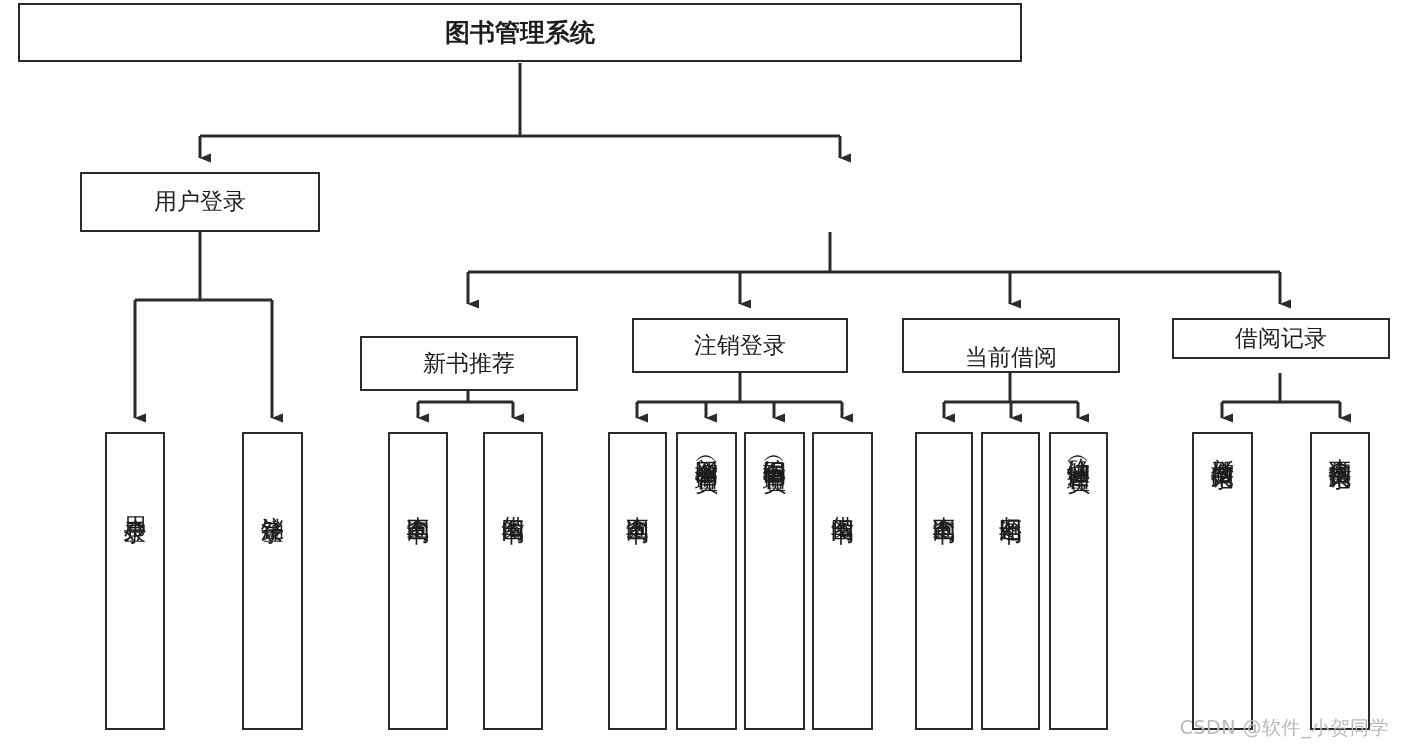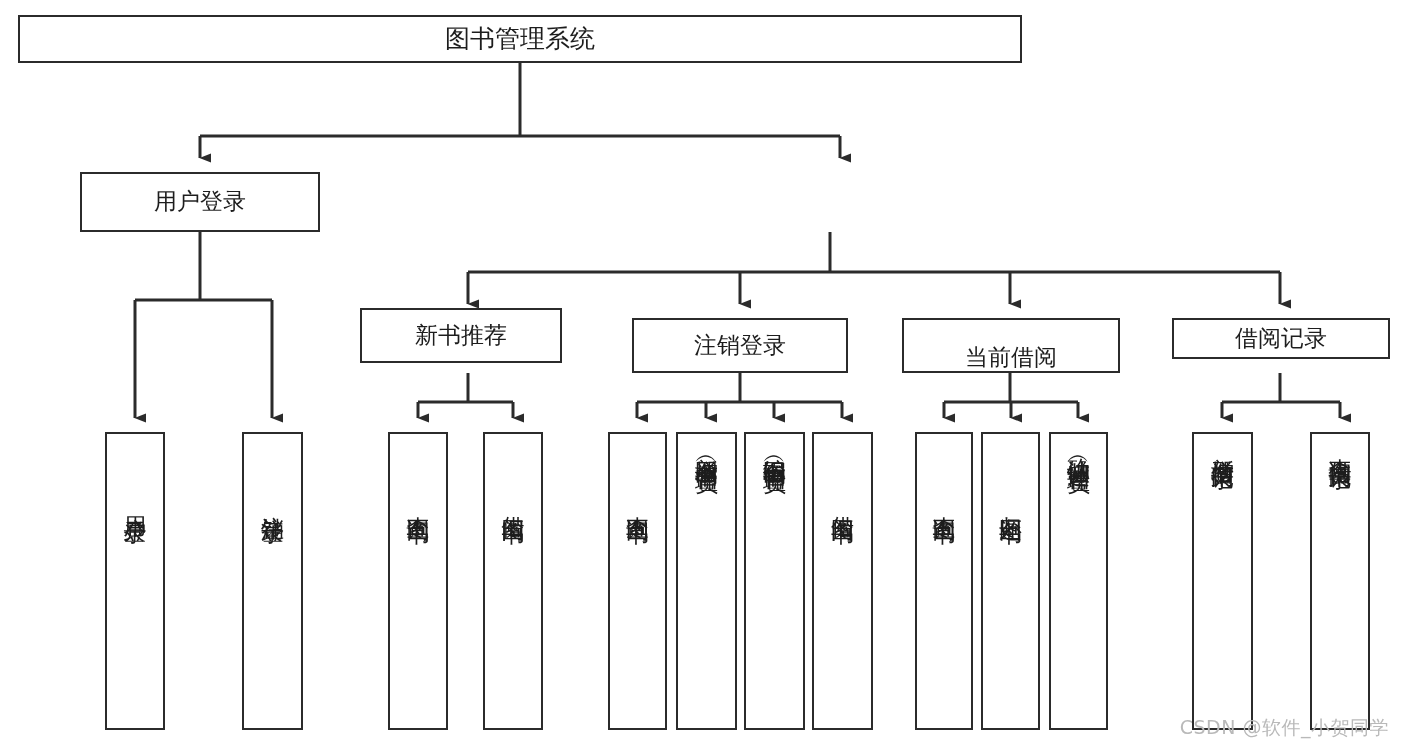--- a/index.html
+++ b/index.html
@@ -122,29 +122,29 @@
       <path d="M1011,402 L1011,418" marker-end="url(#arrow)"></path>
       <path d="M1078,402 L1078,418" marker-end="url(#arrow)"></path>
 
       <path d="M1280,373 L1280,402"></path>
       <path d="M1222,402 L1340,402"></path>
       <path d="M1222,402 L1222,418" marker-end="url(#arrow)"></path>
       <path d="M1340,402 L1340,418" marker-end="url(#arrow)"></path>
     </g>
   </svg>
 
-  <div class="node node-root" style="left:18px; top:15px; width:1004px; height:48px;">
+  <div class="node node-root" style="left:18px; top:3px; width:1004px; height:59px;font-weight:bold;">
     <span class="label">图书管理系统</span>
   </div>
 
   <div class="node node-l2" style="left:80px; top:172px; width:240px; height:60px;">
     <span class="label">用户登录</span>
   </div>
 
-  <div class="node node-l3" style="left:360px; top:308px; width:202px; height:55px;">
+  <div class="node node-l3" style="left:360px; top:336px; width:218px; height:55px;">
     <span class="label">新书推荐</span>
   </div>
   <div class="node node-l3" style="left:632px; top:318px; width:216px; height:55px;">
     <span class="label">注销登录</span>
   </div>
   <div class="node node-l3" style="left:902px; top:318px; width:218px; height:55px;align-items:flex-end;">
     <span class="label">当前借阅</span>
   </div>
   <div class="node node-l3" style="left:1172px; top:318px; width:218px; height:41px;">
     <span class="label">借阅记录</span>

